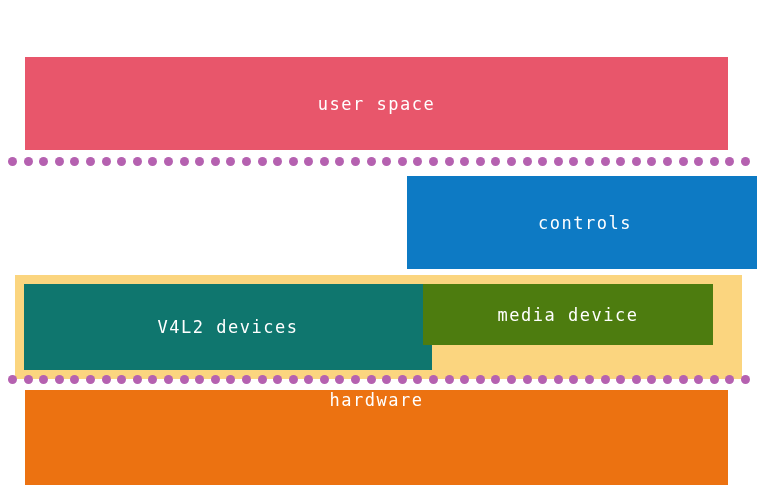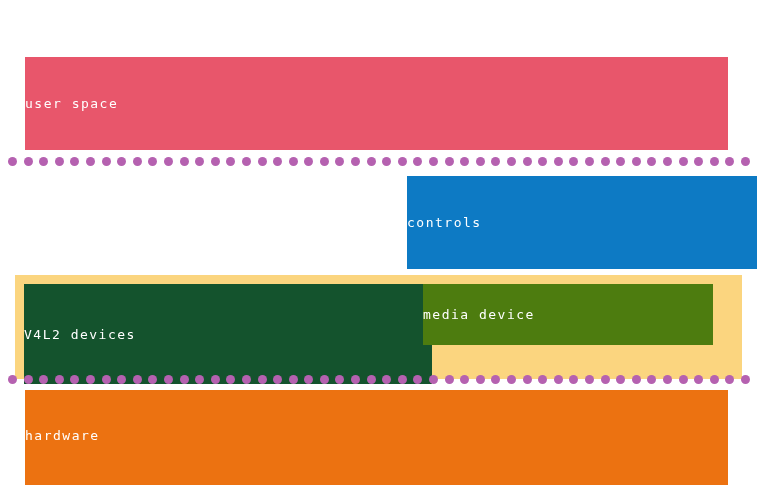--- a/index.html
+++ b/index.html
@@ -17,22 +17,23 @@
     background: #ffffff;
     overflow: hidden;
   }
 
   
   .block {
     position: absolute;
     box-sizing: border-box;
     display: flex;
     align-items: center;
+    justify-content: center;
     color: #ffffff;
-    font-size: 13px;
+    font-size: 17px;
     letter-spacing: 1.5px;
     white-space: nowrap;
   }
 
   
   .userspace {
     left: 25px;
     top: 57px;
     width: 703px;
     height: 93px;
@@ -83,40 +84,39 @@
     width: 727px;
     height: 104px;
     background: #fbd57f;
     box-sizing: border-box;
     padding: 9px;
   }
   .v4l2 {
     left: 24px;
     top: 284px;
     width: 408px;
-    height: 100px;
-    background: #14532d;
+    height: 86px;
+    background: #0f766e;
   }
   .media {
     left: 423px;
     top: 284px;
     width: 290px;
     height: 61px;
     background: #4d7c0f;
   }
 
   
   .hardware {
     left: 25px;
     top: 390px;
     width: 703px;
     height: 95px;
     background: #ec7211;
     align-items: flex-start;
-    padding-top: 38px;
   }
 
   
   .watermark {
     position: absolute;
     right: 12px;
     bottom: 14px;
     text-align: right;
     pointer-events: none;
     line-height: 1;

